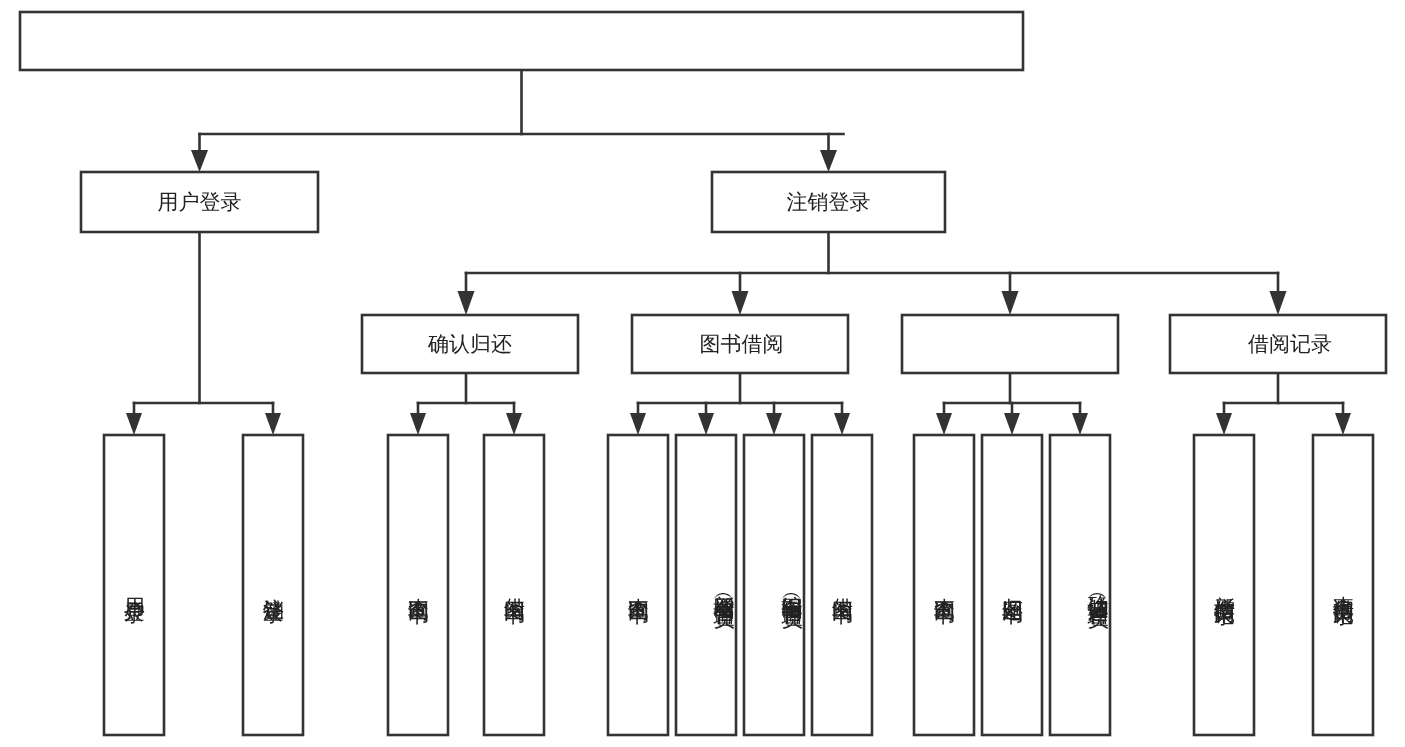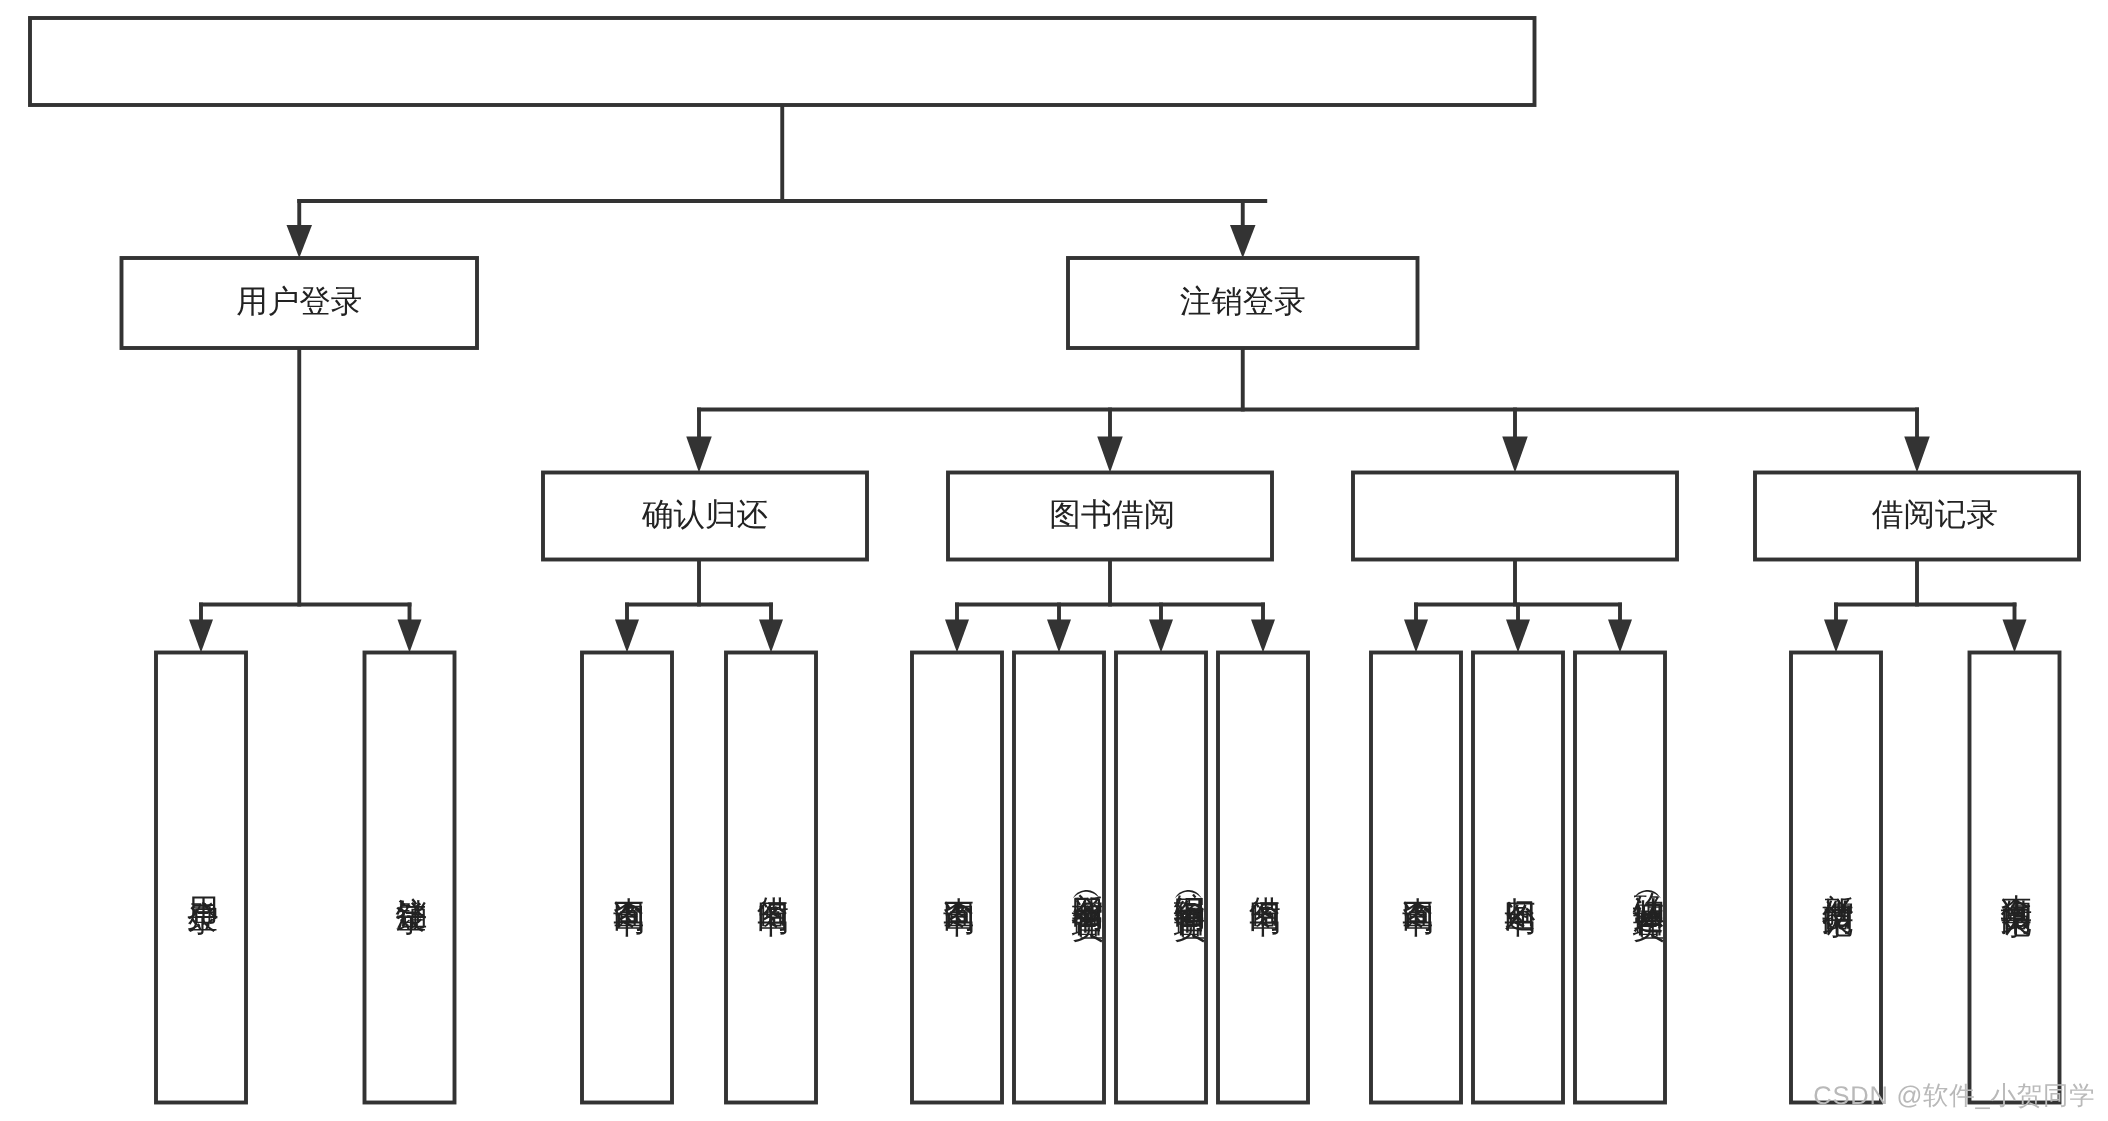--- a/index.html
+++ b/index.html
@@ -202,15 +202,14 @@
   <div class="node-label vertical centered" style="left:914px; top:435px; width:60px; height:300px;">查询图书</div>
 
   <div class="node-label vertical centered" style="left:982px; top:435px; width:60px; height:300px;">归还图书</div>
 
   <div class="node-label vertical" style="left:1050px; top:435px; width:60px; height:300px;">确认归还（管理员）</div>
 
   <div class="node-label vertical centered" style="left:1194px; top:435px; width:60px; height:300px;">新增借阅记录</div>
 
   <div class="node-label vertical centered" style="left:1313px; top:435px; width:60px; height:300px;">查询借阅记录</div>
 
-  <div class="watermark">CSDN @软件_小贺同学</div>
 
 </div>
 
 </body></html>

